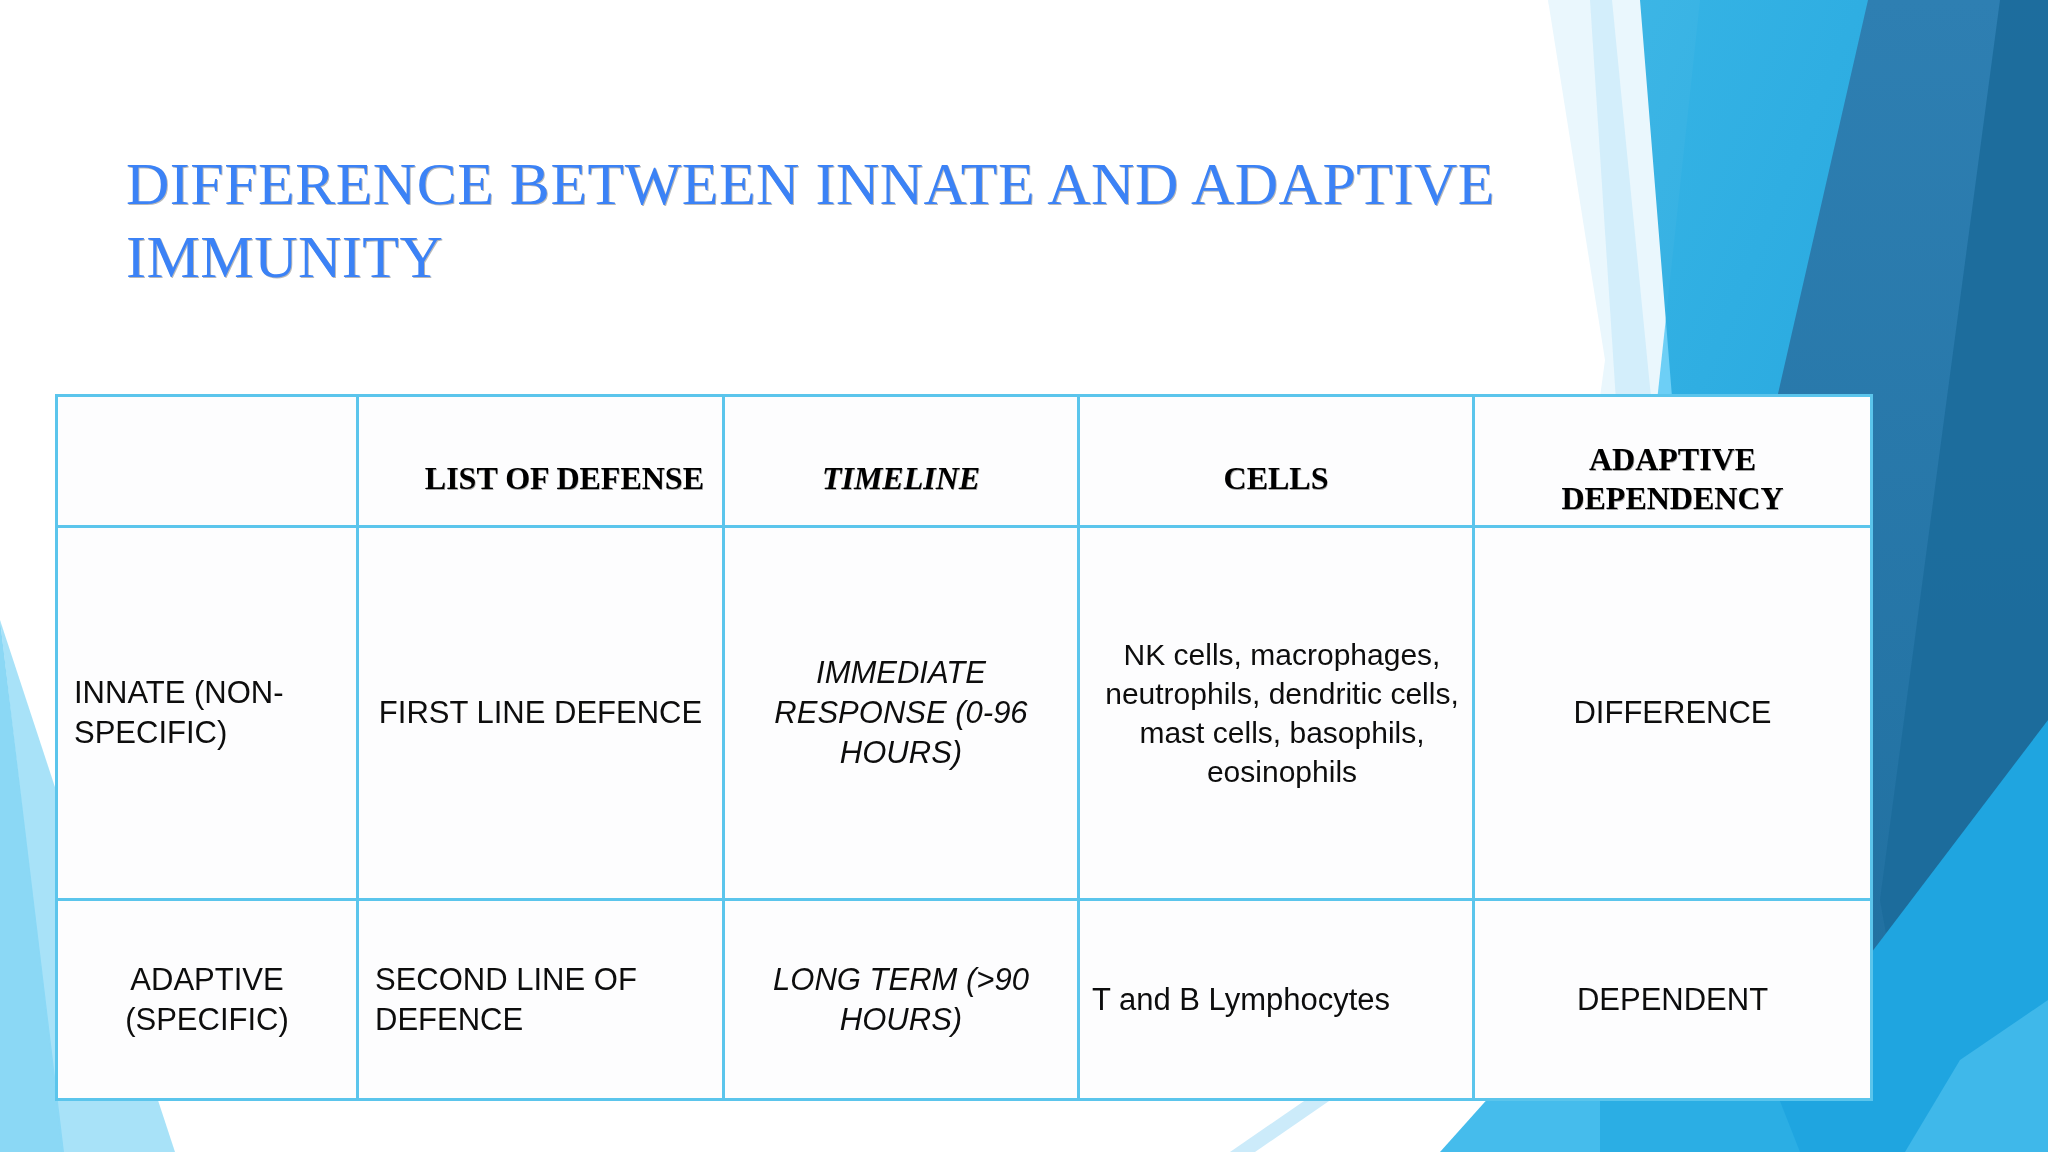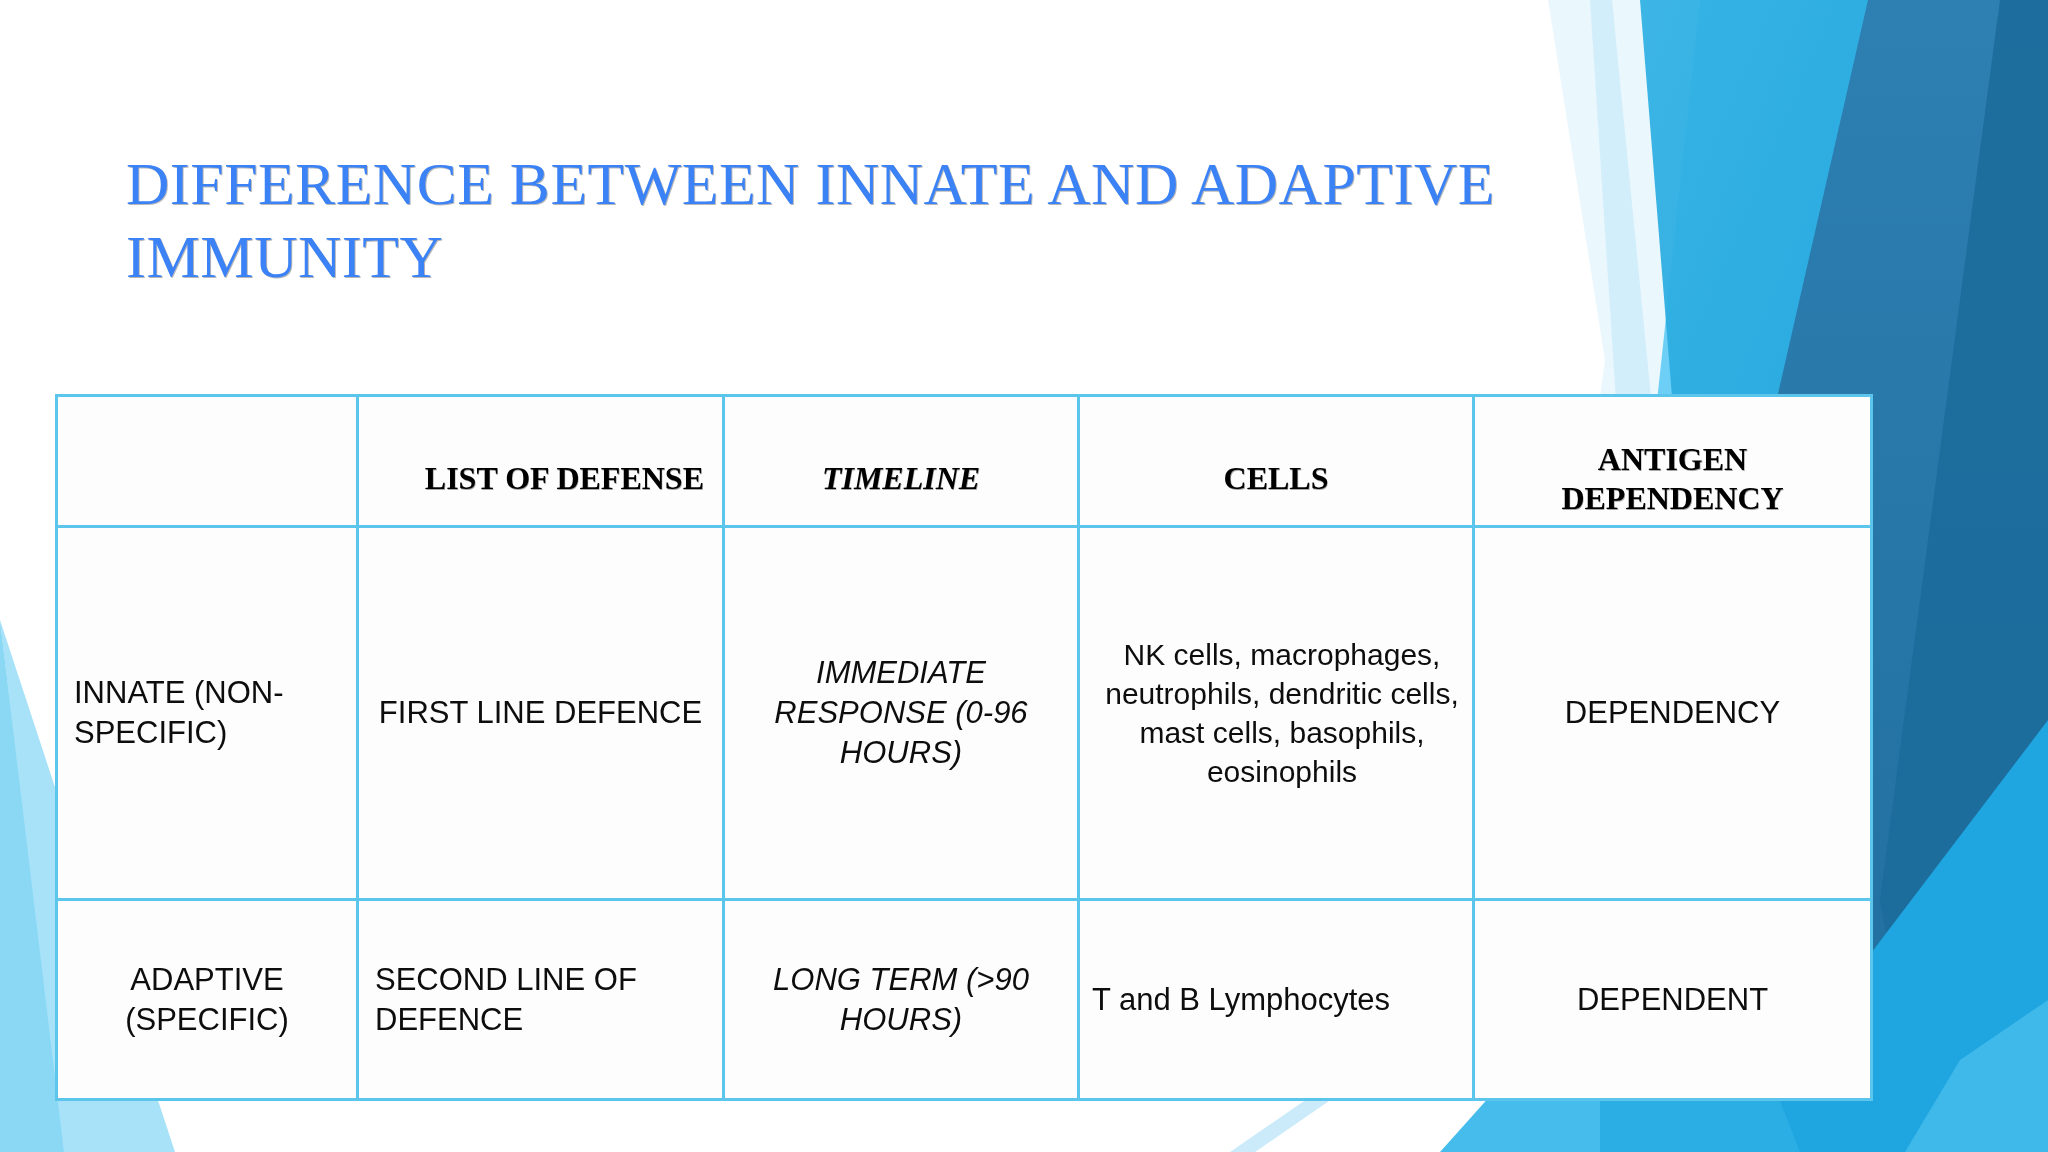--- a/index.html
+++ b/index.html
@@ -155,39 +155,39 @@
         <td class="col-2">
           <div class="hdr left">LIST OF DEFENSE</div>
         </td>
         <td class="col-3">
           <div class="hdr center">TIMELINE</div>
         </td>
         <td class="col-4">
           <div class="hdr center">CELLS</div>
         </td>
         <td class="col-5">
-          <div class="hdr center">ANTIGEN DEPENDENCY</div>
+          <div class="hdr center">ADAPTIVE DEPENDENCY</div>
         </td>
       </tr>
 
       <tr class="row-1">
         <td class="col-1">
           <div class="cell left pad-innate">INNATE (NON-SPECIFIC)</div>
         </td>
         <td class="col-2">
           <div class="cell center">FIRST LINE DEFENCE</div>
         </td>
         <td class="col-3">
           <div class="cell center">IMMEDIATE RESPONSE (0-96 HOURS)</div>
         </td>
         <td class="col-4">
           <div class="cell center small pad-cells">NK cells, macrophages, neutrophils, dendritic cells, mast cells, basophils, eosinophils</div>
         </td>
         <td class="col-5">
-          <div class="cell center">DEPENDENCY</div>
+          <div class="cell center">DIFFERENCE</div>
         </td>
       </tr>
 
       <tr class="row-2">
         <td class="col-1">
           <div class="cell center">ADAPTIVE (SPECIFIC)</div>
         </td>
         <td class="col-2">
           <div class="cell left">SECOND LINE OF DEFENCE</div>
         </td>

